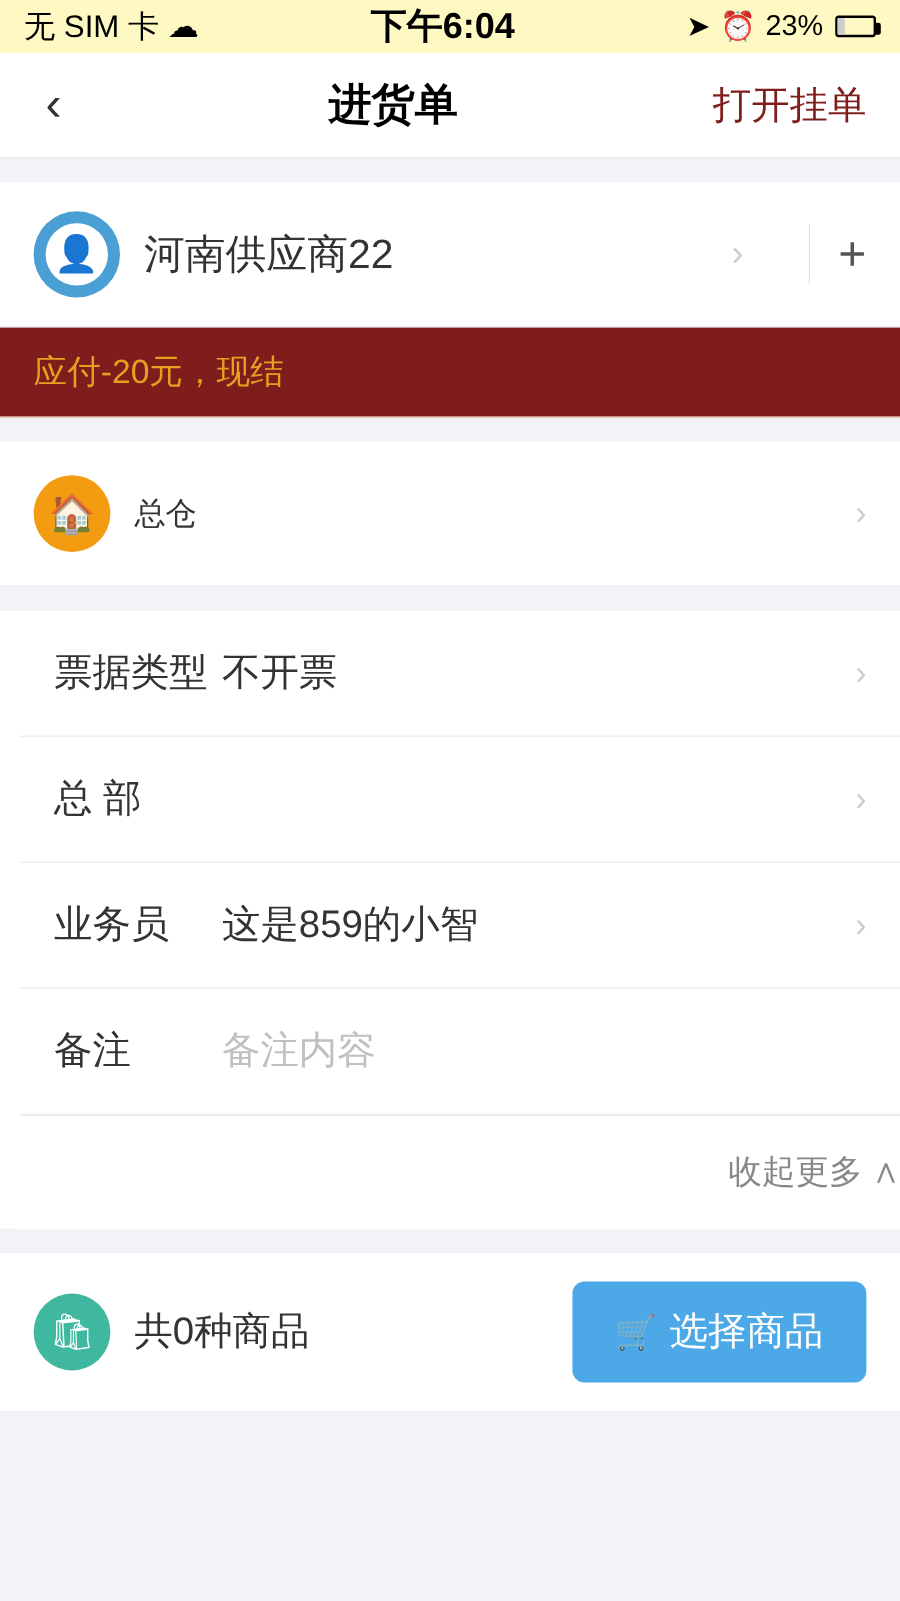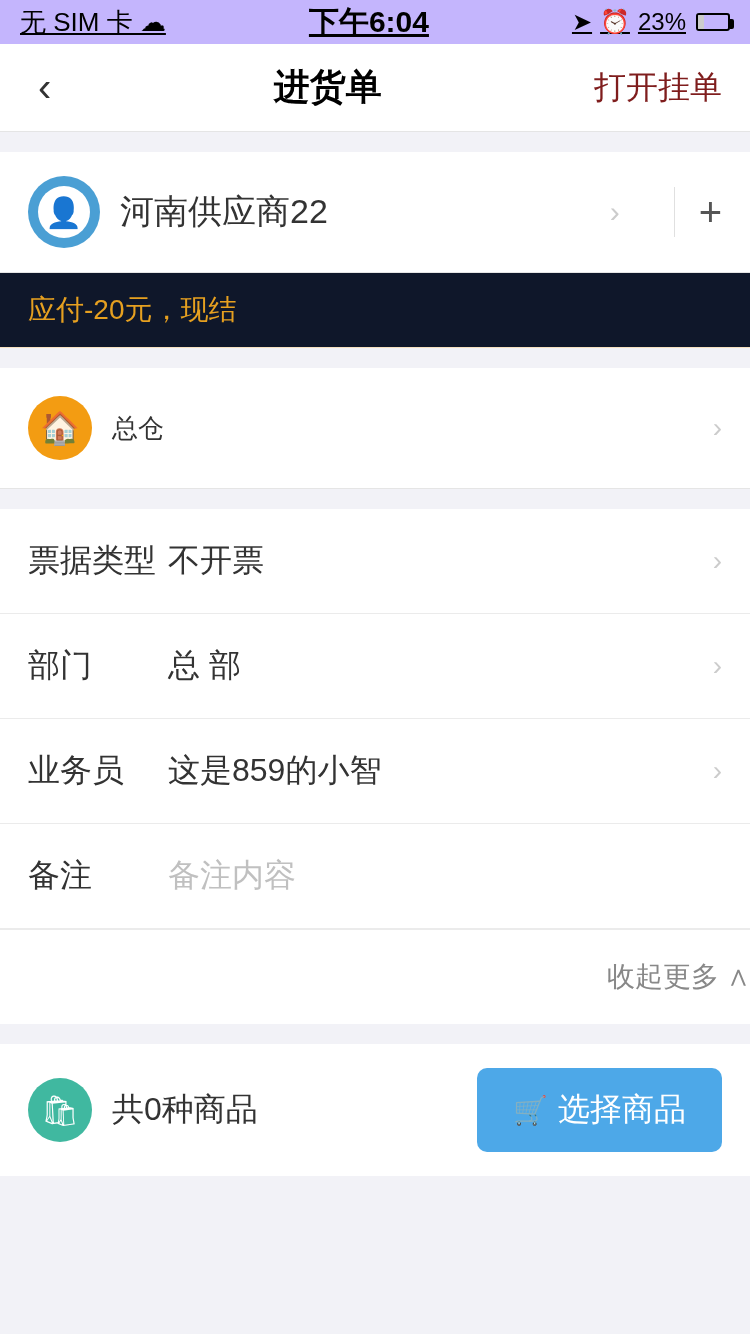--- a/index.html
+++ b/index.html
@@ -9,29 +9,28 @@
       min-height: 1334px;
       font-family: -apple-system, "PingFang SC", "Helvetica Neue", Arial, sans-serif;
       background: #f2f2f7;
       font-size: 32px;
     }
 
     
     .status-bar {
       width: 100%;
       height: 44px;
-      background: #c4b5fd;
+      background: #fef9c3;
       display: flex;
       align-items: center;
       justify-content: space-between;
       padding: 0 20px;
       font-size: 26px;
       font-weight: 500;
       color: #000;
-      text-decoration: underline;
     }
     .status-left { display: flex; align-items: center; gap: 10px; }
     .status-center { font-size: 30px; font-weight: 600; }
     .status-right { display: flex; align-items: center; gap: 8px; font-size: 24px; }
 
     
     .nav-bar {
       width: 100%;
       height: 88px;
       background: #fff;
@@ -118,21 +117,21 @@
     }
     .supplier-divider {
       width: 1px;
       height: 50px;
       background: #e0e0e0;
       margin: 0 24px;
     }
 
     
     .alert-banner {
-      background: #0f172a;
+      background: #7f1d1d;
       padding: 18px 28px;
       color: #e6a020;
       font-size: 28px;
       border-bottom: 1px solid #f5e0c0;
     }
 
     
     .warehouse-row {
       display: flex;
       align-items: center;
@@ -160,20 +159,21 @@
       color: #333;
     }
     .row-chevron {
       font-size: 28px;
       color: #ccc;
     }
 
     
     .form-section {
       background: #fff;
+      padding-left: 17px;
     }
     .form-row {
       display: flex;
       align-items: center;
       padding: 30px 28px;
       border-bottom: 1px solid #ebebeb;
       min-height: 96px;
     }
     .form-row:last-child {
       border-bottom: none;
@@ -314,21 +314,20 @@
 
 <div class="form-section">
 
   <div class="form-row">
     <div class="form-label">票据类型</div>
     <div class="form-value">不开票</div>
     <div class="row-chevron">›</div>
   </div>
 
   <div class="form-row">
-    <div class="form-label">部门</div>
     <div class="form-value">总 部</div>
     <div class="row-chevron">›</div>
   </div>
 
   <div class="form-row">
     <div class="form-label">业务员</div>
     <div class="form-value">这是859的小智</div>
     <div class="row-chevron">›</div>
   </div>
 

